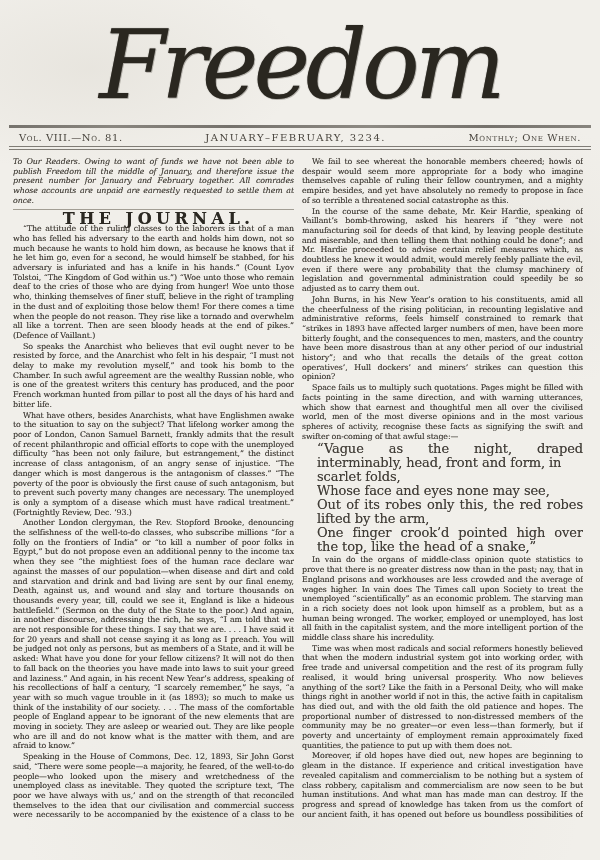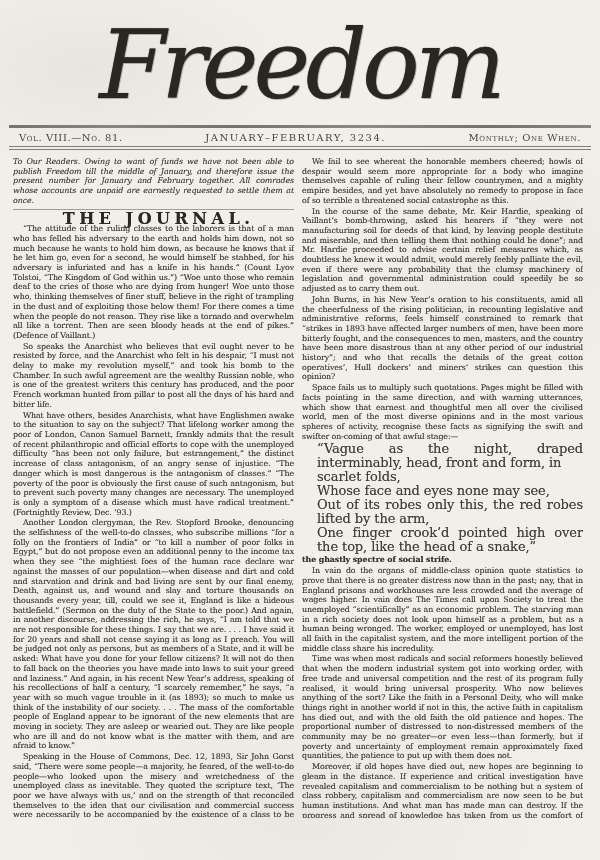--- a/index.html
+++ b/index.html
@@ -116,21 +116,20 @@
     <div class="col">
       <p>We fail to see whereat the honorable members cheered; howls of despair would seem more appropriate for a body who imagine themselves capable of ruling their fellow countrymen, and a mighty empire besides, and yet have absolutely no remedy to propose in face of so terrible a threatened social catastrophe as this.</p>
       <p>In the course of the same debate, Mr. Keir Hardie, speaking of Vaillant’s bomb-throwing, asked his hearers if “they were not manufacturing soil for deeds of that kind, by leaving people destitute and miserable, and then telling them that nothing could be done”; and Mr. Hardie proceeded to advise certain relief measures which, as doubtless he knew it would admit, would merely feebly palliate the evil, even if there were any probability that the clumsy machinery of legislation and governmental administration could speedily be so adjusted as to carry them out.</p>
       <p>John Burns, in his New Year’s oration to his constituents, amid all the cheerfulness of the rising politician, in recounting legislative and administrative reforms, feels himself constrained to remark that “strikes in 1893 have affected larger numbers of men, have been more bitterly fought, and the consequences to men, masters, and the country have been more disastrous than at any other period of our industrial history”; and who that recalls the details of the great cotton operatives’, Hull dockers’ and miners’ strikes can question this opinion?</p>
       <p>Space fails us to multiply such quotations.  Pages might be filled with facts pointing in the same direction, and with warning utterances, which show that earnest and thoughtful men all over the civilised world, men of the most diverse opinions and in the most various spheres of activity, recognise these facts as signifying the swift and swifter on-coming of that awful stage:—</p>
       <p class="verse">“Vague as the night, draped interminably, head, front and form, in
         scarlet folds,
 Whose face and eyes none may see,
 Out of its robes only this, the red robes lifted by the arm,
 One finger crook’d pointed high over the top, like the head of a snake,”</p>
-      <p class="lead-out">the ghastly spectre of social strife.</p>
       <p>In vain do the organs of middle-class opinion quote statistics to prove that there is no greater distress now than in the past; nay, that in England prisons and workhouses are less crowded and the average of wages higher.  In vain does The Times call upon Society to treat the unemployed “scientifically” as an economic problem.  The starving man in a rich society does not look upon himself as a problem, but as a human being wronged.  The worker, employed or unemployed, has lost all faith in the capitalist system, and the more intelligent portion of the middle class share his incredulity.</p>
       <p>Time was when most radicals and social reformers honestly believed that when the modern industrial system got into working order, with free trade and universal competition and the rest of its program fully realised, it would bring universal prosperity.  Who now believes anything of the sort?  Like the faith in a Personal Deity, who will make things right in another world if not in this, the active faith in capitalism has died out, and with the old faith the old patience and hopes.  The proportional number of distressed to non-distressed members of the community may be no greater—or even less—than formerly, but if poverty and uncertainty of employment remain approximately fixed quantities, the patience to put up with them does not.</p>
       <p>Moreover, if old hopes have died out, new hopes are beginning to gleam in the distance.  If experience and critical investigation have revealed capitalism and commercialism to be nothing but a system of class robbery, capitalism and commercialism are now seen to be but human institutions.  And what man has made man can destroy.  If the progress and spread of knowledge has taken from us the comfort of our ancient faith, it has opened out before us boundless possibilities of earthly improvement, of which knowledge the first fruit is a universal sense of discontent.  When the underfed, downtrodden men discover themselves to be the victims of human injustice, not of some divine ordering of the world, or some temporary social disorganisation, which the ruling classes will presently set right, what wonder that their first feeling is one of hatred, and in many a desire for revenge on the men and classes who wrong them and profit by the wrong?  Horrible! exclaim the comfortable people.  Yes, horrible and stupid too, but natural as the upward splash of water in a cup when you press your finger upon it.</p>
 
     </div>
 
   </div>
 
 </div>
 

